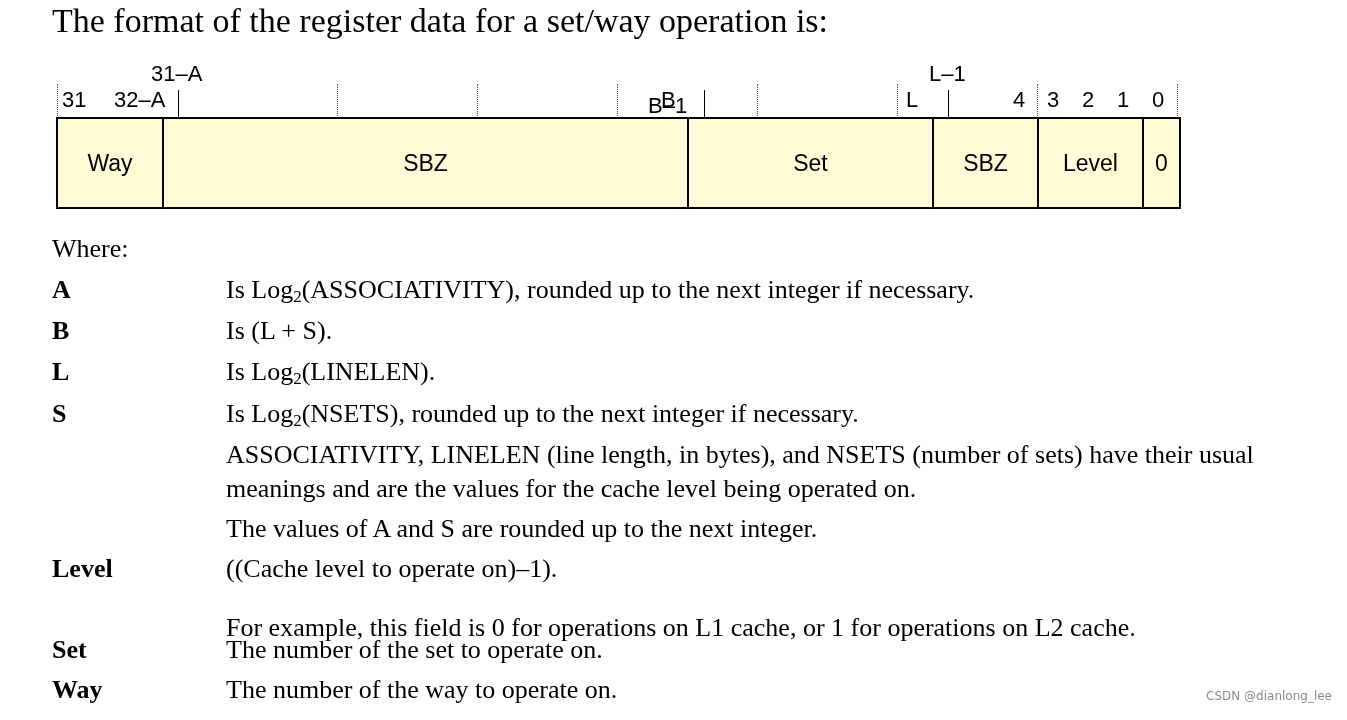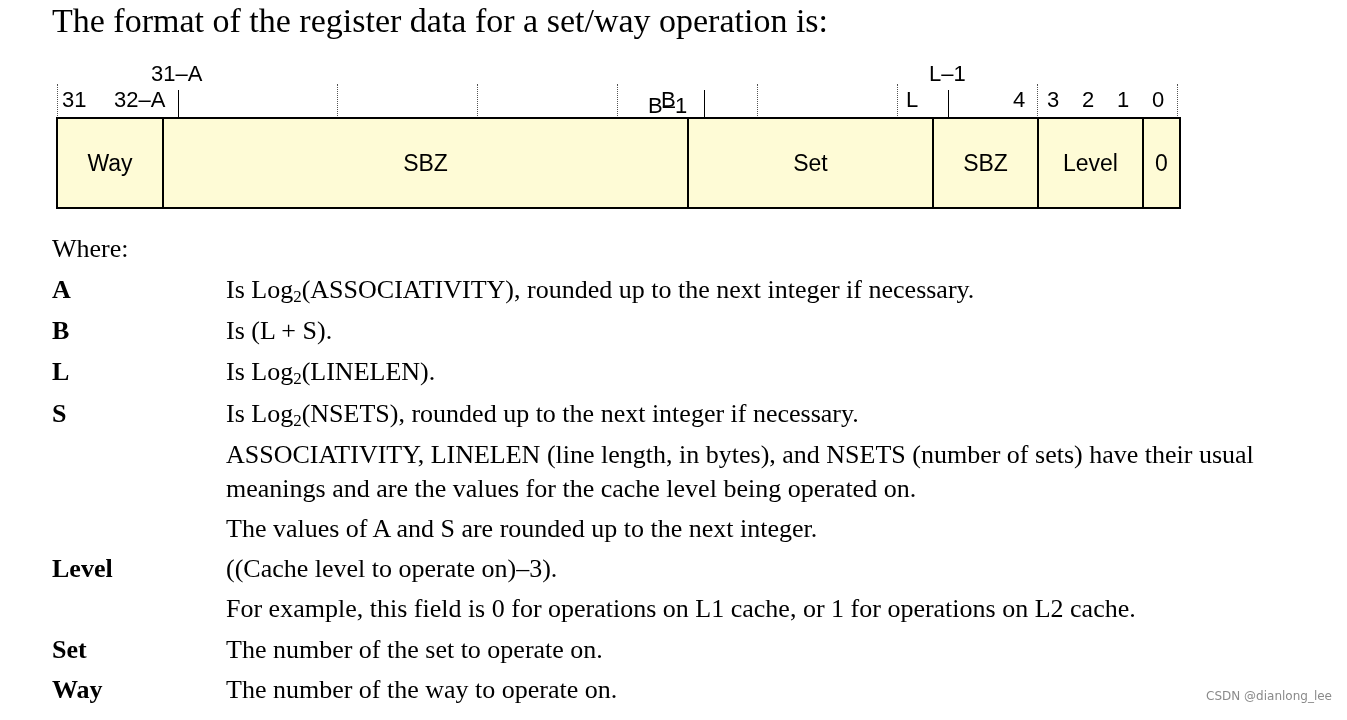--- a/index.html
+++ b/index.html
@@ -167,22 +167,22 @@
 <div class="def-text" style="top:355px;"><span>Is Log</span><sub>2</sub><span>(LINELEN).</span></div>
 
 <div class="def-term" style="top:397px;">S</div>
 <div class="def-text" style="top:397px;"><span>Is Log</span><sub>2</sub><span>(NSETS), rounded up to the next integer if necessary.</span></div>
 
 <div class="def-text" style="top:438px;">ASSOCIATIVITY, LINELEN (line length, in bytes), and NSETS (number of sets) have their usual</div>
 <div class="def-text" style="top:472px;">meanings and are the values for the cache level being operated on.</div>
 <div class="def-text" style="top:512px;">The values of A and S are rounded up to the next integer.</div>
 
 <div class="def-term" style="top:552px;">Level</div>
-<div class="def-text" style="top:552px;">((Cache level to operate on)–3).</div>
-<div class="def-text" style="top:592px;">For example, this field is 0 for operations on L1 cache, or 1 for operations on L2 cache.</div>
+<div class="def-text" style="top:552px;">((Cache level to operate on)–1).</div>
+<div class="def-text" style="top:611px;">For example, this field is 0 for operations on L1 cache, or 1 for operations on L2 cache.</div>
 
 <div class="def-term" style="top:633px;">Set</div>
 <div class="def-text" style="top:633px;">The number of the set to operate on.</div>
 
 <div class="def-term" style="top:673px;">Way</div>
 <div class="def-text" style="top:673px;">The number of the way to operate on.</div>
 
 <div class="watermark">CSDN @dianlong_lee</div>
 
 </body></html>

